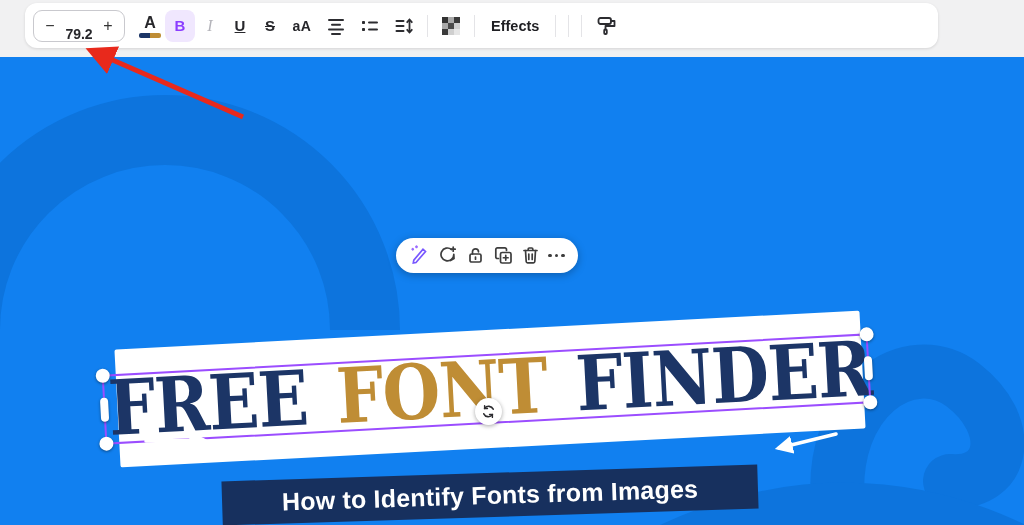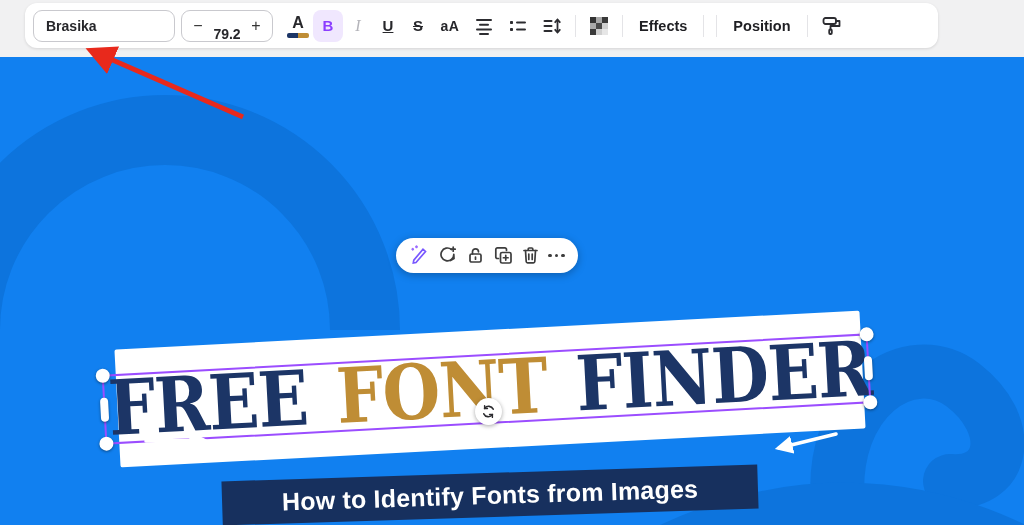--- a/index.html
+++ b/index.html
@@ -80,23 +80,20 @@
 
   .overlay { position:absolute; left:0; top:0; z-index:50; pointer-events:none; }
 </style>
 </head>
 <body>
 
 <div class="page">
 
   <div class="toolbar">
 
-    <div class="font-field">
-      <input readonly="" value="Brasika" style="">
-    </div>
 
     <div class="size-field">
       <span class="stepper">−</span>
       <span class="size-value">79.2</span>
       <span class="stepper">+</span>
     </div>
 
     <div class="tb-btn w30 color-a">
       <span class="a-glyph">A</span>
       <span class="a-bar">
@@ -166,21 +163,20 @@
 
     <div class="tb-divider"></div>
 
     <div class="tb-btn tb-text-btn">Effects</div>
 
     <div class="tb-divider"></div>
 
 
     <div class="tb-divider"></div>
 
-    <div class="tb-btn tb-text-btn">Position</div>
 
     <div class="tb-divider"></div>
 
     <div class="tb-btn" style="width:36px">
       <svg class="icon-svg" width="23" height="23" viewBox="0 0 23 23" fill="none" stroke="#2c2c30" stroke-width="1.8" stroke-linejoin="round" stroke-linecap="round">
         <rect x="3.5" y="4" width="12.5" height="6" rx="2"></rect>
         <path d="M16 7 h3.5 v5 h-9 v3.5"></path>
         <rect x="9.2" y="15.5" width="2.6" height="4.5" rx="1"></rect>
       </svg>
     </div>

